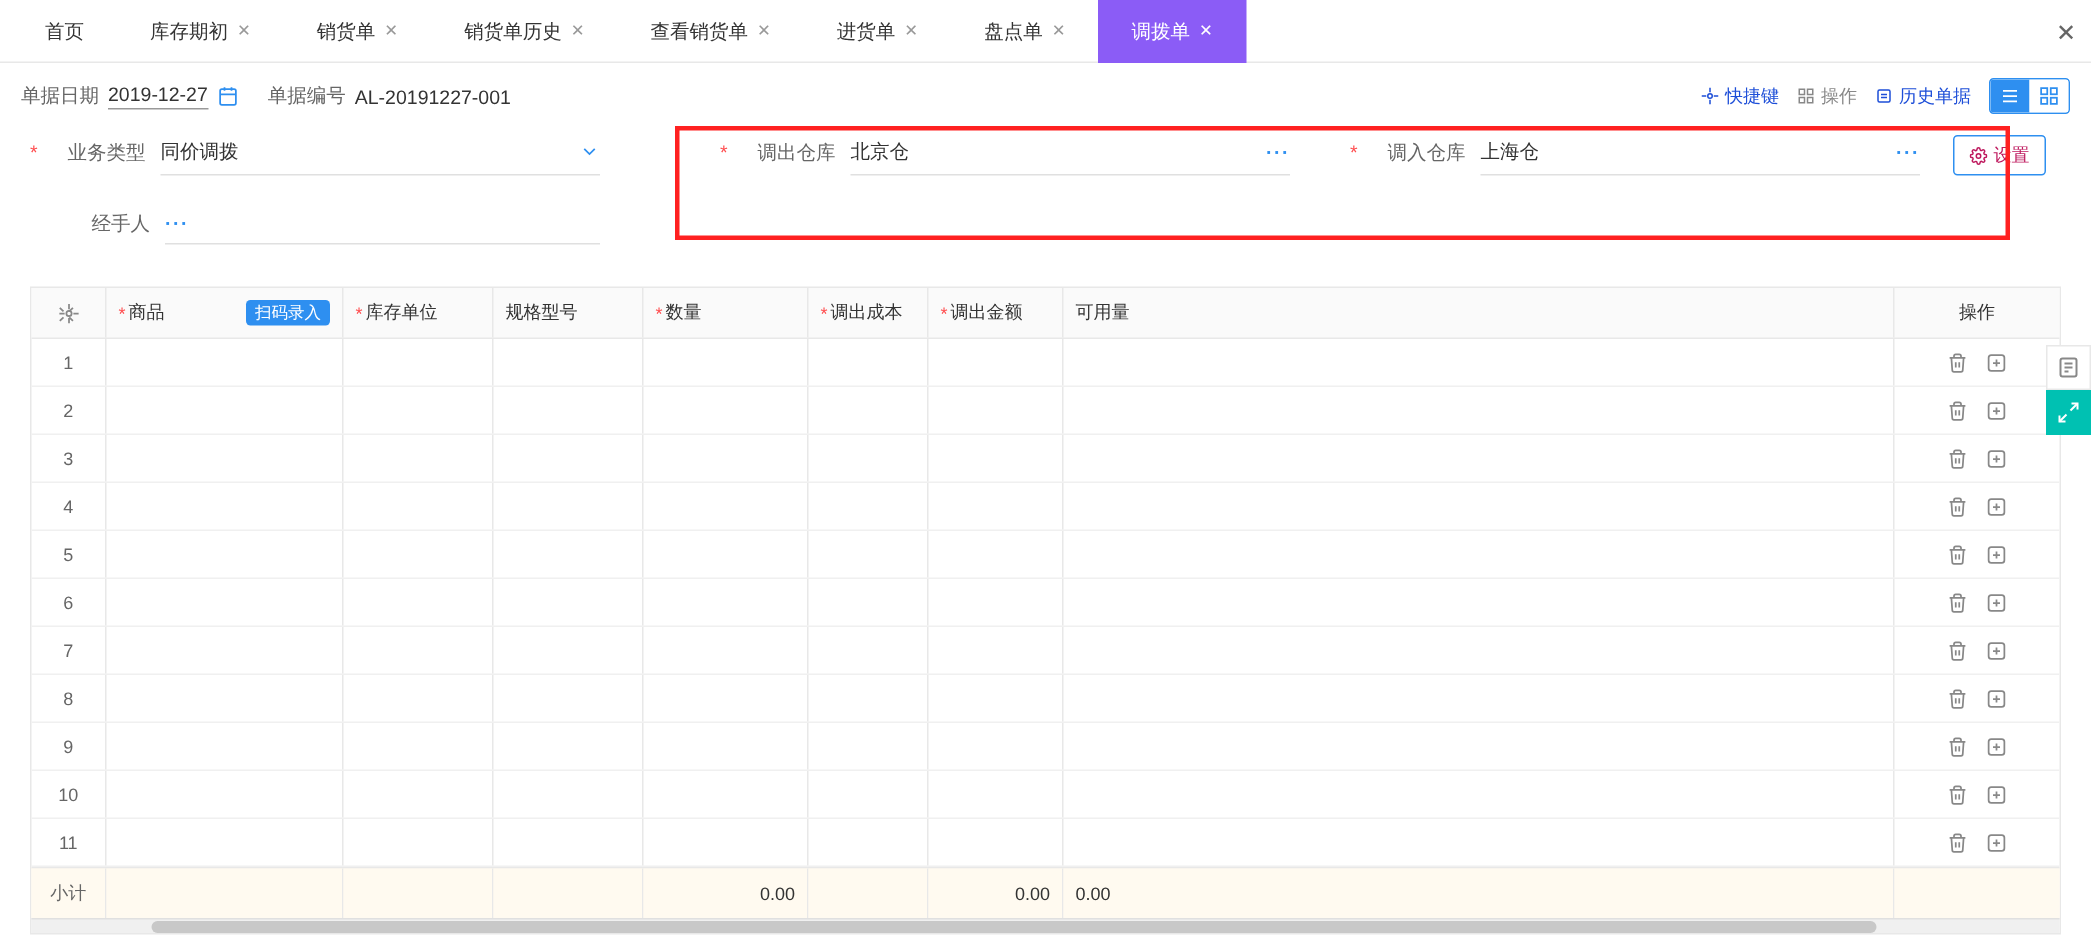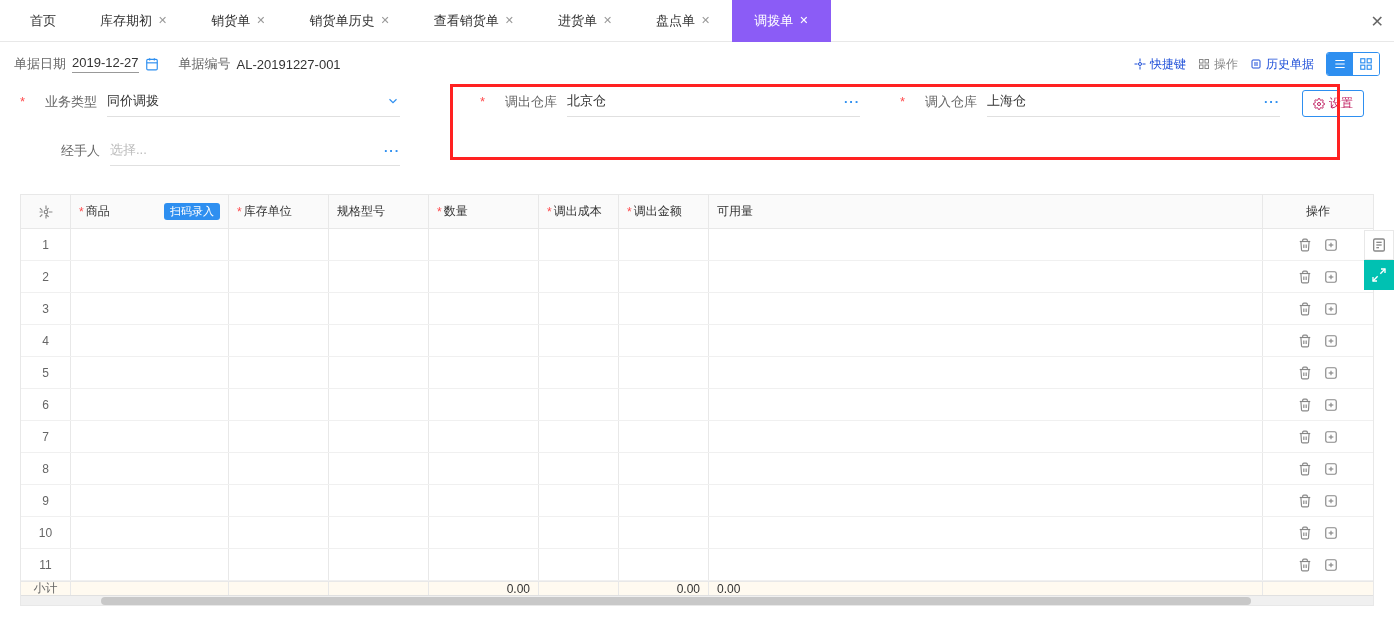--- a/index.html
+++ b/index.html
@@ -48,21 +48,21 @@
 .gh.avail, .gc.avail { flex: 1; }
 .gh.op, .gc.op { width: 110px; border-right: none; justify-content: center; gap: 12px; }
 .gh .req { margin-right: 2px; }
 .scan-tag { background: #2e8ff0; color: #fff; border-radius: 3px; padding: 1px 6px; font-size: 11px; margin-left: auto; }
 .gear-icon { color: #888; }
 .grid-body { max-height: 360px; overflow-y: auto; }
 .grid-row { display: flex; height: 32px; border-bottom: 1px solid #f0f0f0; }
 .gc { color: #333; }
 .gc.idx { color: #666; }
 .icon-btn { color: #888; cursor: pointer; display: inline-flex; }
-.grid-foot { display: flex; height: 14px; background: #fffaf0; border-top: 1px solid #e8e8e8; }
+.grid-foot { display: flex; height: 34px; background: #fffaf0; border-top: 1px solid #e8e8e8; }
 .grid-foot .gc { background: #fffaf0; }
 .scroll-track { height: 10px; background: #f0f0f0; margin: 0; border-top: 1px solid #e0e0e0; position: relative; }
 .scroll-thumb { position: absolute; left: 80px; top: 1px; width: 1150px; height: 8px; background: #c8c8c8; border-radius: 4px; }
 .side-tools { position: absolute; right: 0; top: 230px; display: flex; flex-direction: column; }
 .side-btn { width: 30px; height: 30px; display: flex; align-items: center; justify-content: center; cursor: pointer; border: 1px solid #e8e8e8; }
 .side-btn.note { background: #fff; color: #888; }
 .side-btn.expand { background: #00c1b2; color: #fff; border-color: #00c1b2; }
 svg { display: block; }
 .date-underline { border-bottom: 1px solid #999; padding-bottom: 2px; }
 </style>
@@ -200,21 +200,20 @@
         <span class="txt">上海仓</span>
         <span class="dots">···</span>
       </div>
     </div>
   </div>
   <div class="form-row">
     <div class="field">
       <span style="width:12px;"></span>
       <span class="f-label">经手人</span>
       <div class="f-value">
-        <span class="txt placeholder">选择...</span>
         <span class="dots">···</span>
       </div>
     </div>
   </div>
 </div>
 
 <div class="grid-wrap">
   <div class="grid">
     <div class="grid-head">
       <div class="gh idx">

